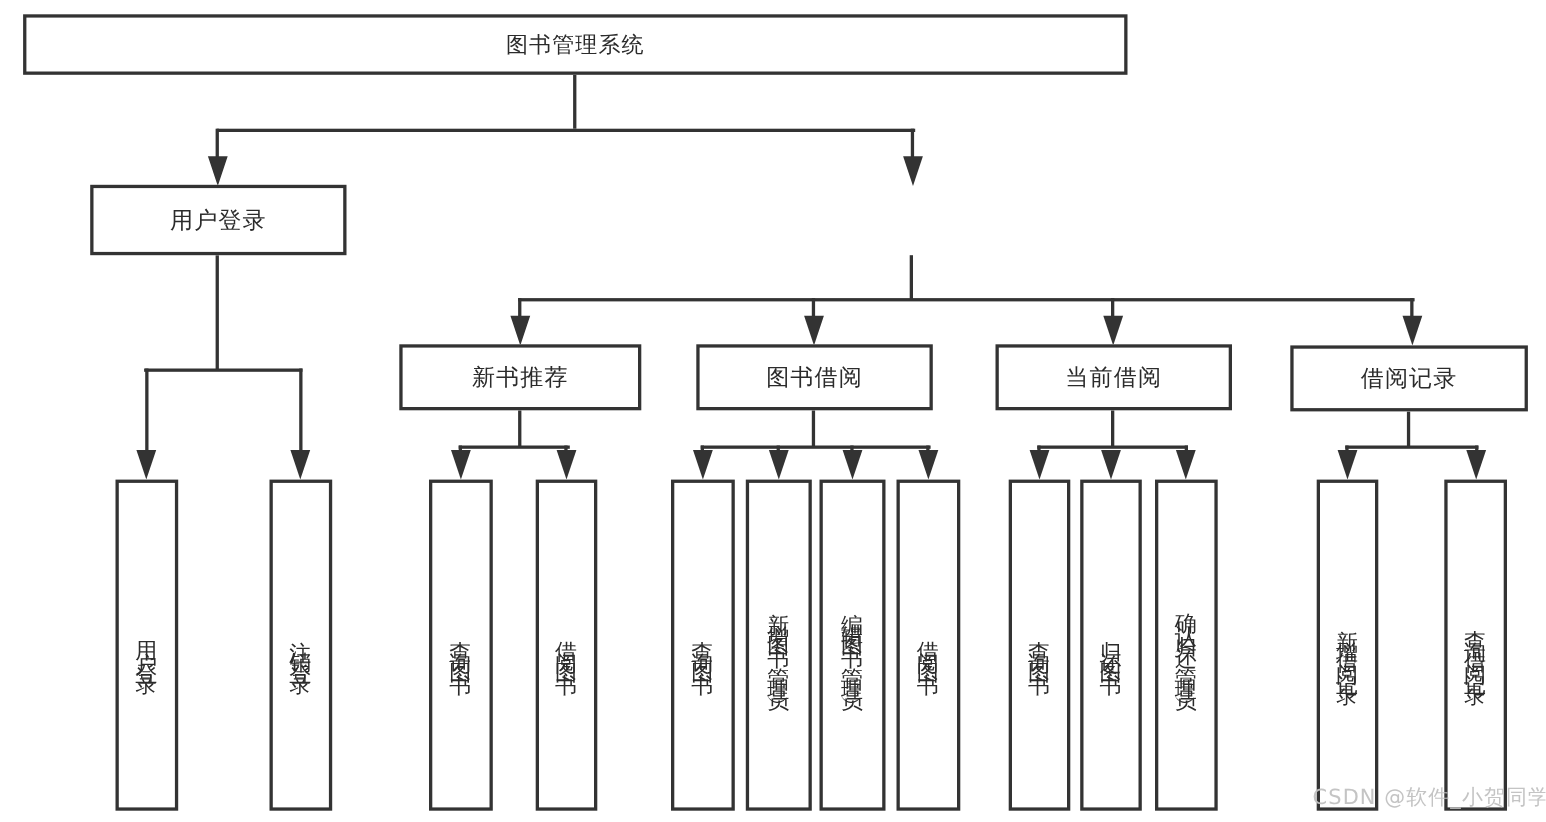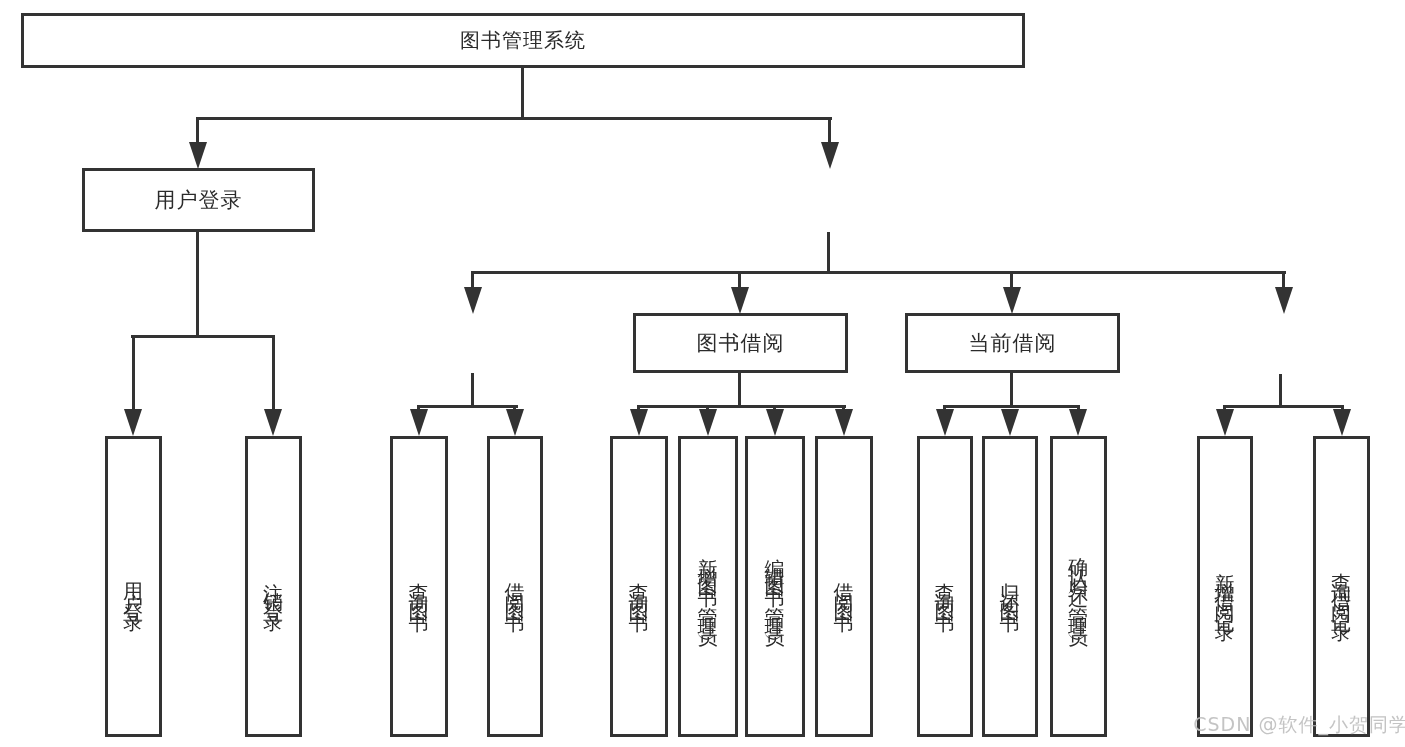--- a/index.html
+++ b/index.html
@@ -65,25 +65,31 @@
   <div class="hline" style="left:471px;top:271px;width:815px;height:3px;background:#333333"></div>
   <div class="vline" style="left:471px;top:271px;height:18px"></div>
   <div class="vline" style="left:738px;top:271px;height:18px"></div>
   <div class="vline" style="left:1010px;top:271px;height:18px"></div>
   <div class="vline" style="left:1282px;top:271px;height:18px"></div>
   <div class="arrow" style="left:464px;top:287px"></div>
   <div class="arrow" style="left:731px;top:287px"></div>
   <div class="arrow" style="left:1003px;top:287px"></div>
   <div class="arrow" style="left:1275px;top:287px"></div>
 
+  <div class="node" style="left:363px;top:313px;width:220px;height:60px">
+    <span>新书推荐</span>
+  </div>
   <div class="node" style="left:633px;top:313px;width:215px;height:60px">
     <span>图书借阅</span>
   </div>
   <div class="node" style="left:905px;top:313px;width:215px;height:60px">
     <span>当前借阅</span>
+  </div>
+  <div class="node" style="left:1173px;top:314px;width:216px;height:60px">
+    <span>借阅记录</span>
   </div>
 
   <div class="vline" style="left:471px;top:373px;height:34px"></div>
   <div class="hline" style="left:417px;top:405px;width:101px;height:3px;background:#333333"></div>
   <div class="vline" style="left:417px;top:405px;height:8px"></div>
   <div class="vline" style="left:513px;top:405px;height:8px"></div>
   <div class="arrow" style="left:410px;top:409px"></div>
   <div class="arrow" style="left:506px;top:409px"></div>
 
   <div class="vline" style="left:738px;top:373px;height:34px"></div>

